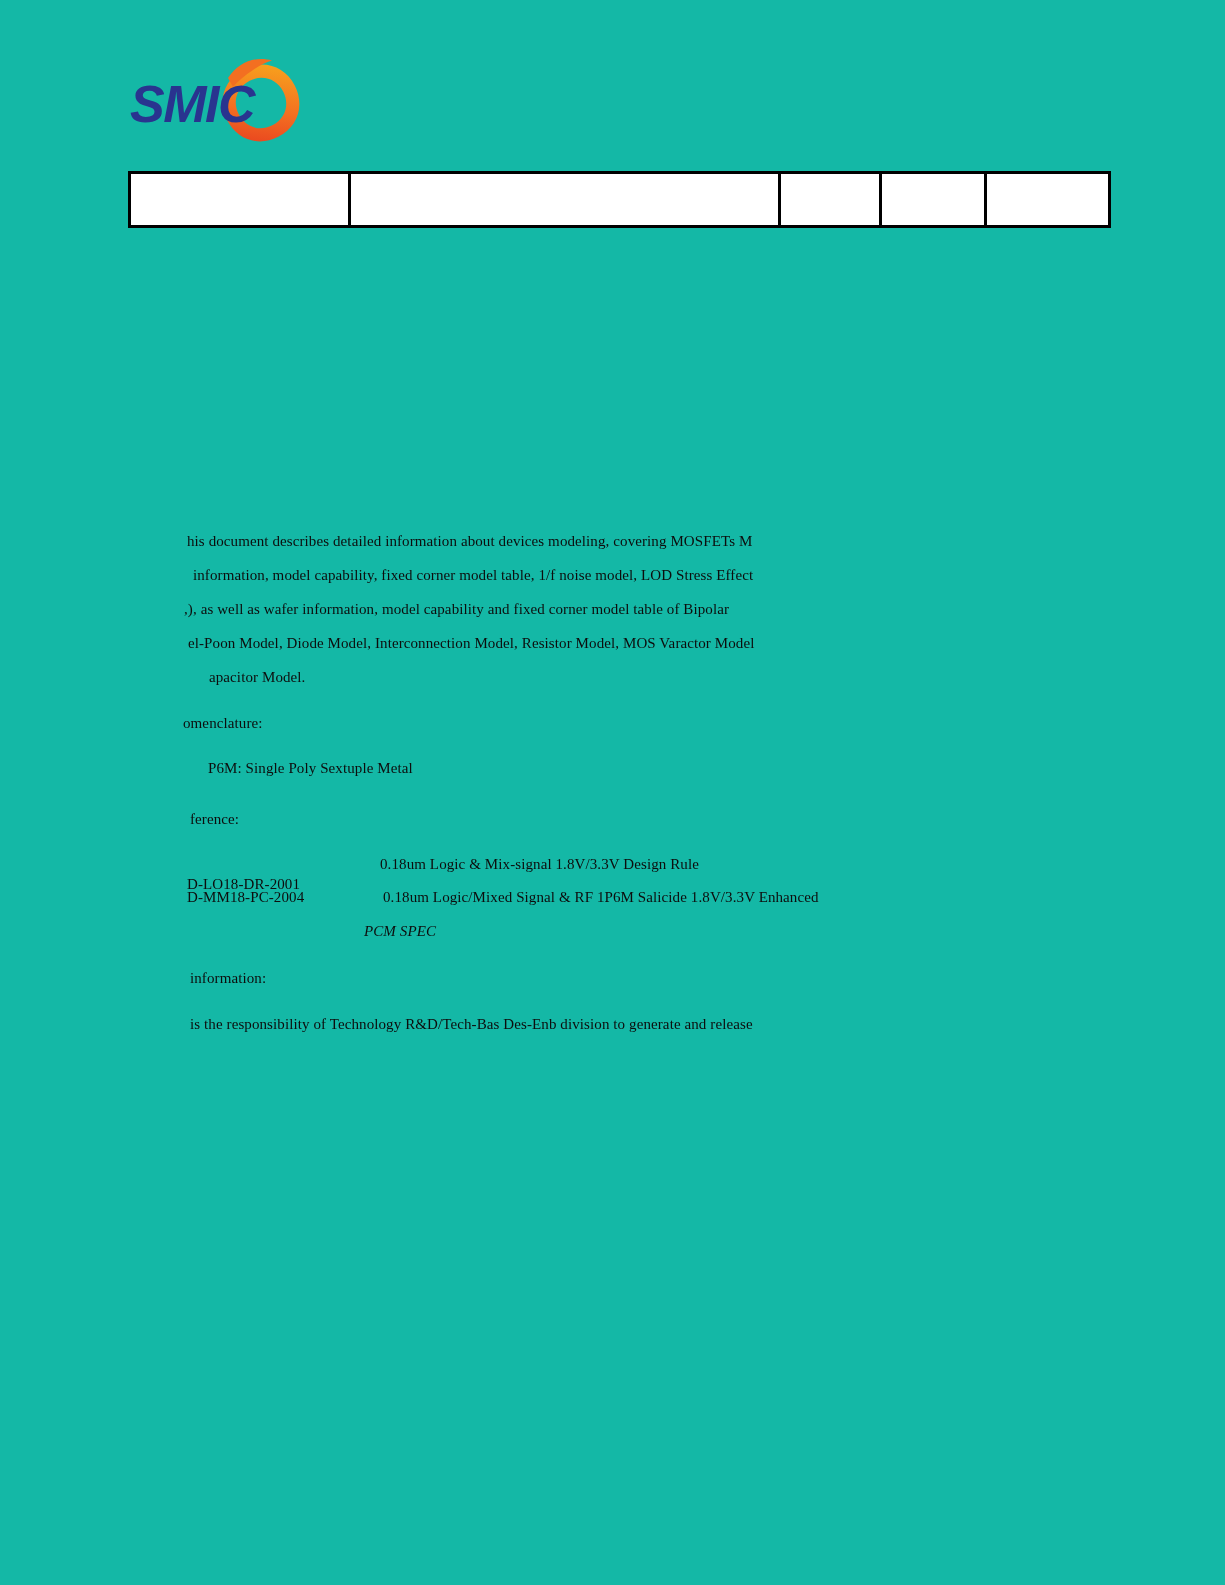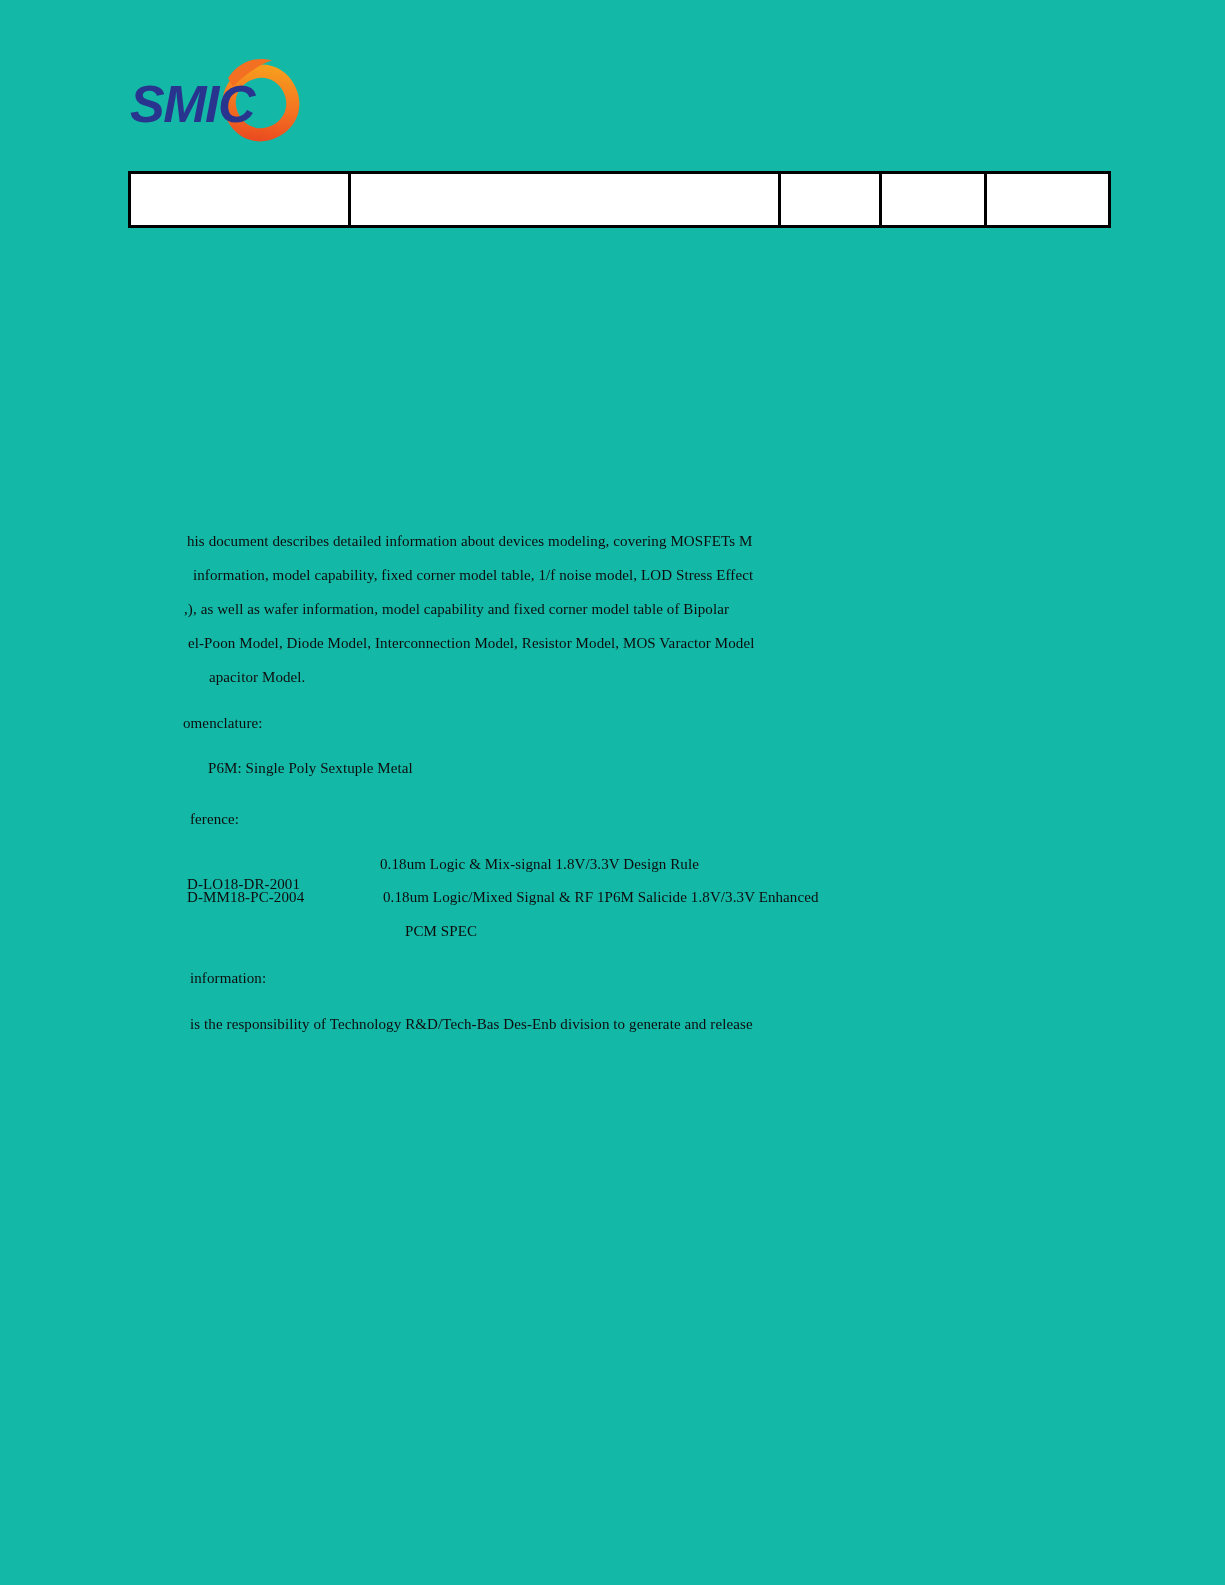--- a/index.html
+++ b/index.html
@@ -119,18 +119,18 @@
   <div class="tline" style="left:183px; top:716px;">omenclature:</div>
   <div class="tline" style="left:200px; top:761px;margin-left:8px;">P6M: Single Poly Sextuple Metal</div>
 
   <div class="tline" style="left:190px; top:812px;">ference:</div>
 
   <div class="tline" style="left:187px; top:857px;margin-top:20px;">D-LO18-DR-2001</div>
   <div class="tline" style="left:380px; top:857px;">0.18um Logic &amp; Mix-signal 1.8V/3.3V Design Rule</div>
 
   <div class="tline" style="left:187px; top:890px;">D-MM18-PC-2004</div>
   <div class="tline" style="left:383px; top:890px;">0.18um Logic/Mixed Signal &amp; RF 1P6M Salicide 1.8V/3.3V Enhanced</div>
-  <div class="tline" style="left:405px; top:924px;">PCM SPEC</div>
+  <div class="tline" style="left:364px; top:924px;font-style:italic;">PCM SPEC</div>
 
   <div class="tline" style="left:190px; top:971px;">information:</div>
   <div class="tline" style="left:190px; top:1017px;">is the responsibility of Technology R&amp;D/Tech-Bas Des-Enb division to generate and release</div>
 
 </div>
 
 </body></html>

